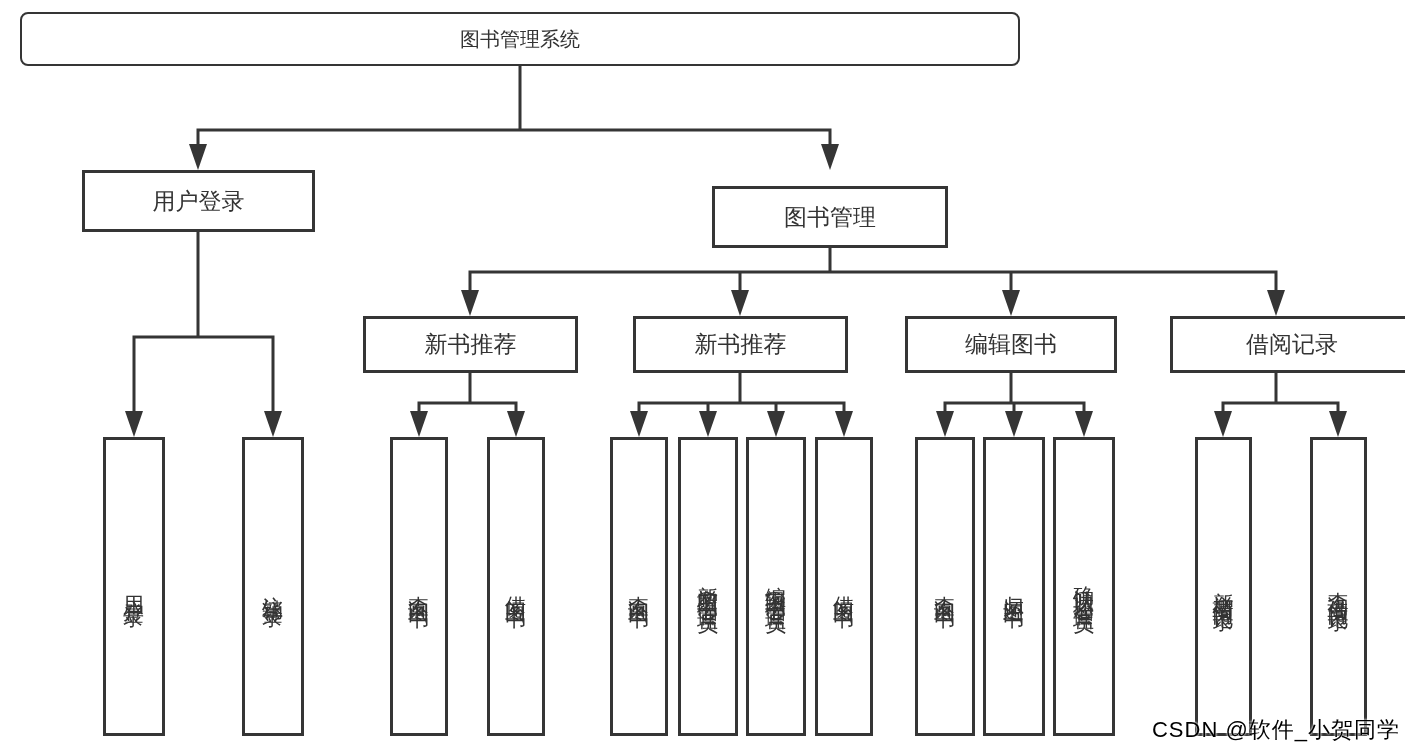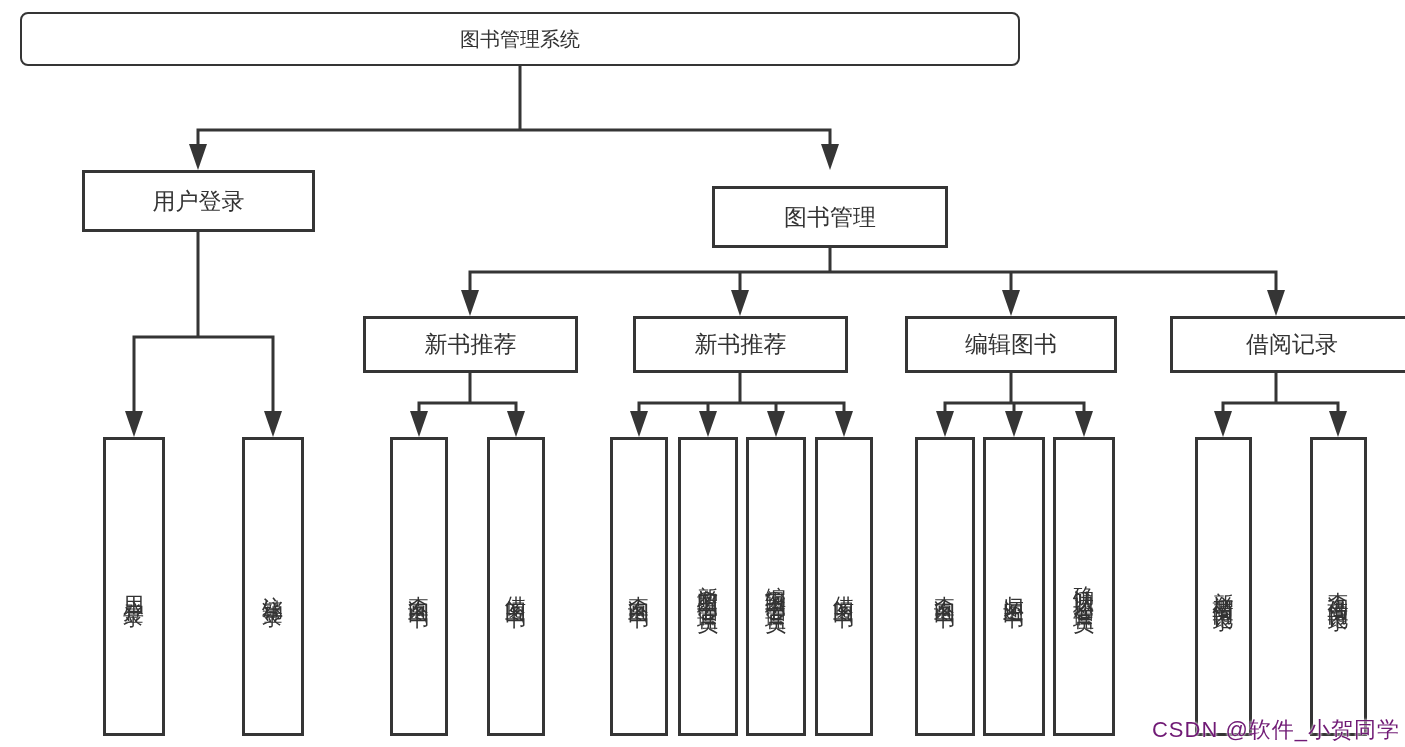--- a/index.html
+++ b/index.html
@@ -51,21 +51,21 @@
     line-height: 1;
     white-space: nowrap;
   }
   .watermark {
     position: absolute;
     right: 5px;
     bottom: 2px;
     z-index: 6;
     font-size: 22px;
     letter-spacing: 1px;
-    color: #701a75;
+    color: #000000;
     text-shadow: 0 0 2px #ffffff, 0 0 3px #ffffff;
     white-space: nowrap;
   }
 </style>
 </head>
 <body>
 
 <div id="stage">
 
   <svg id="connectors" viewBox="0 0 1405 747" xmlns="http://www.w3.org/2000/svg">

